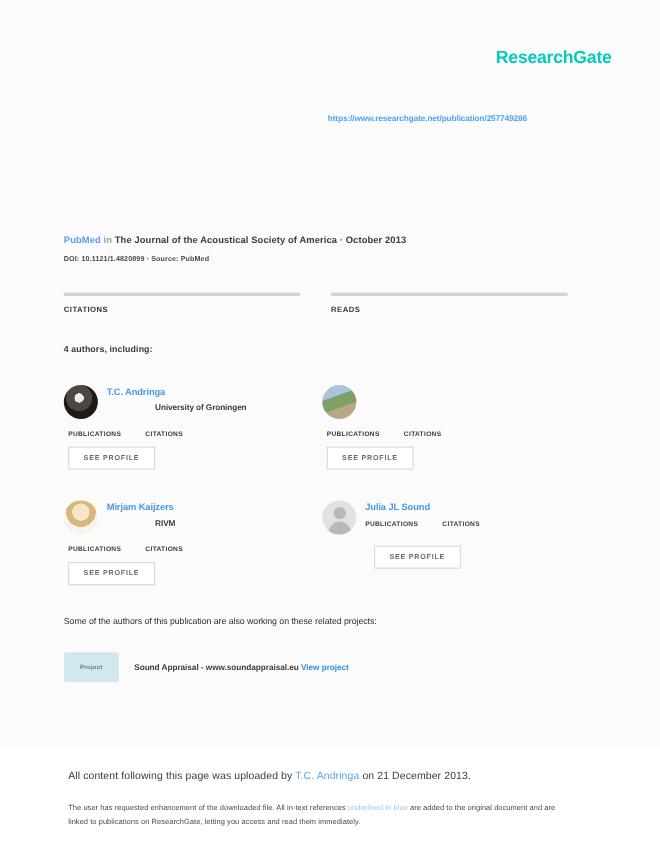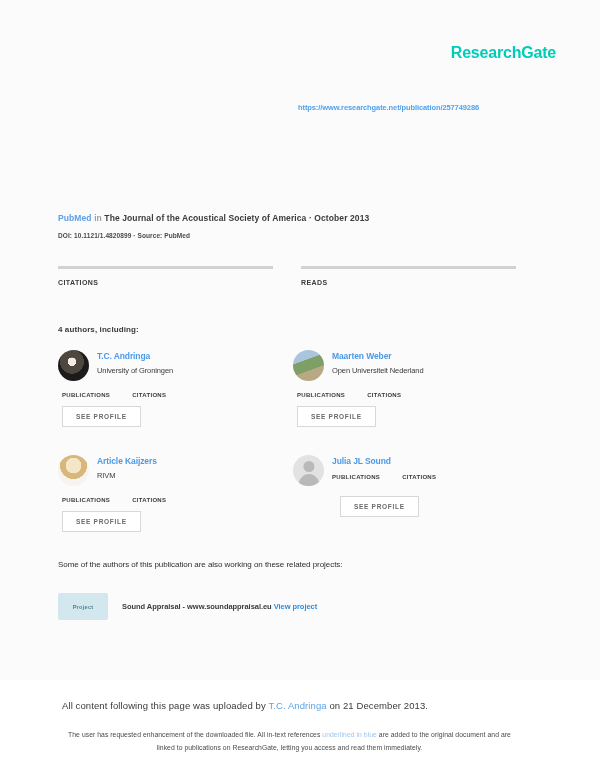--- a/index.html
+++ b/index.html
@@ -116,21 +116,20 @@
   
   .authors-head {
     position: absolute;
     left: 58px;
     top: 313px;
     font-size: 8px;
     font-weight: bold;
     color: #3a3a3a;
     letter-spacing: 0.1px;
     filter: blur(0.5px);
-    margin-top: 12px;
   }
   .authors-grid {
     position: absolute;
     left: 58px;
     top: 350px;
     width: 470px;
   }
   .author-row { display: flex; }
   .author-cell {
     width: 235px;
@@ -171,26 +170,27 @@
   .author-name {
     font-size: 8.5px;
     font-weight: bold;
     color: #4a9ae8;
     letter-spacing: -0.1px;
     filter: blur(0.55px);
     white-space: nowrap;
   }
   .author-affil {
     font-size: 7.5px;
-    font-weight: normal;
+    font-weight: bold;
     color: #3b3b3b;
     margin-top: 5px;
     letter-spacing: -0.1px;
     filter: blur(0.6px);
     white-space: nowrap;
+    margin-left: 44px;
   }
   .author-stats {
     display: flex;
     gap: 22px;
     margin-top: 9px;
     padding-left: 4px;
   }
   .as-block { text-align: left; }
   .as-label {
     font-size: 6px;
@@ -268,21 +268,20 @@
   }
 
   
   .footer {
     position: absolute;
     left: 0;
     top: 680px;
     width: 600px;
     height: 96px;
     background: #ffffff;
-    text-align: center;
   }
   .footer-main {
     position: absolute;
     left: 62px;
     top: 20px;
     font-size: 9.5px;
     color: #3a3a3a;
     letter-spacing: 0.1px;
     white-space: nowrap;
   }
@@ -354,24 +353,20 @@
               <div class="as-value"></div>
               <div class="as-label">CITATIONS</div>
             </div>
           </div>
           <div class="see-profile">SEE PROFILE</div>
         </div>
 
         <div class="author-cell">
           <div class="author-inner">
             <div class="avatar ph-2"></div>
-            <div class="author-meta">
-              <div class="author-name">Maarten Weber</div>
-              <div class="author-affil">Open Universiteit Nederland</div>
-            </div>
           </div>
           <div class="author-stats">
             <div class="as-block">
               <div class="as-value"></div>
               <div class="as-label">PUBLICATIONS</div>
             </div>
             <div class="as-block">
               <div class="as-value"></div>
               <div class="as-label">CITATIONS</div>
             </div>
@@ -380,21 +375,21 @@
         </div>
 
       </div>
 
       <div class="author-row" style="margin-top:28px;">
 
         <div class="author-cell">
           <div class="author-inner">
             <div class="avatar ph-3"></div>
             <div class="author-meta">
-              <div class="author-name">Article Kaijzers</div>
+              <div class="author-name">Mirjam Kaijzers</div>
               <div class="author-affil">RIVM</div>
             </div>
           </div>
           <div class="author-stats">
             <div class="as-block">
               <div class="as-value"></div>
               <div class="as-label">PUBLICATIONS</div>
             </div>
             <div class="as-block">
               <div class="as-value"></div>

